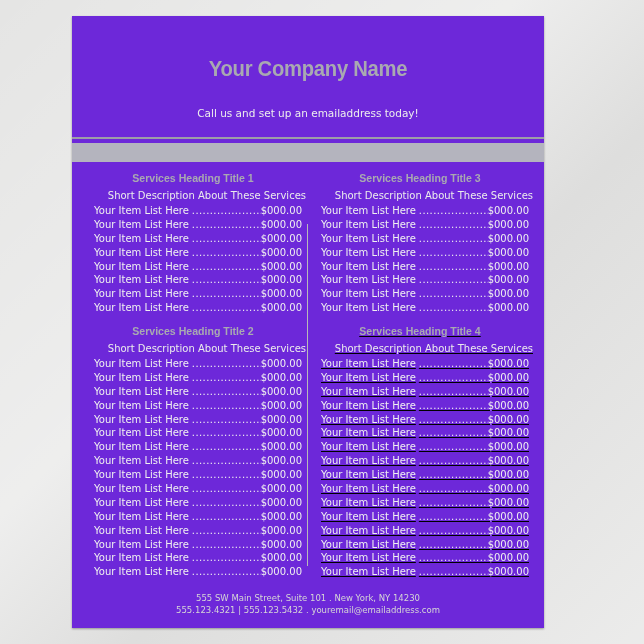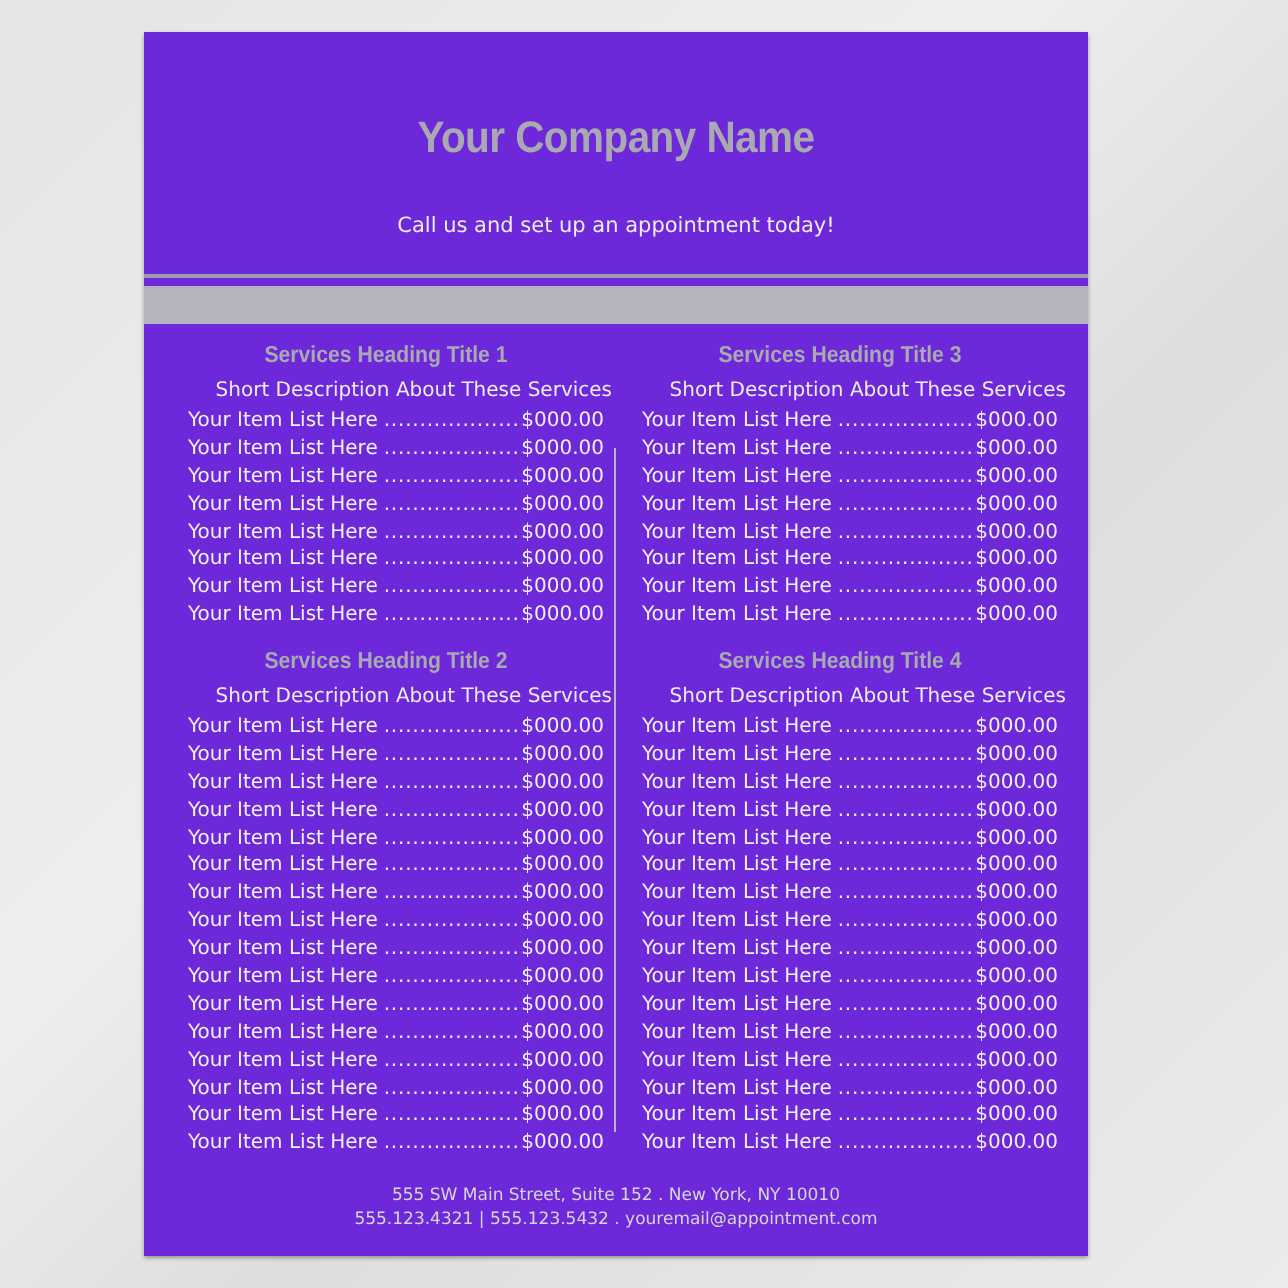--- a/index.html
+++ b/index.html
@@ -136,21 +136,21 @@
       color: #d6d6d6;
     }
     .footer-address { top: 577px; }
     .footer-contact { top: 589px; }
   </style>
 </head>
 <body>
 
 <div class="flyer">
   <div class="company-name">Your Company Name</div>
-  <div class="tagline">Call us and set up an appointment today!</div>
+  <div class="tagline">Call us and set up an emailaddress today!</div>
 
   <div class="stripe-thin"></div>
   <div class="stripe-thick"></div>
 
   <div class="divider"></div>
 
   <div class="section" style="left:8px; top:154px;">
       <div class="section-heading">Services Heading Title 1</div>
       <div class="section-desc">Short Description About These Services</div>
       <div class="item-row">
@@ -318,21 +318,21 @@
         <span class="item-dots"></span>
         <span class="item-price">$000.00</span>
       </div>
       <div class="item-row">
         <span class="item-name">Your Item List Here</span>
         <span class="item-dots"></span>
         <span class="item-price">$000.00</span>
       </div>
     </div>
 
-  <div class="section" style="left:235px; top:307px;">
+  <div class="section" style="left:235px; top:307px;text-decoration:underline;">
       <div class="section-heading">Services Heading Title 4</div>
       <div class="section-desc">Short Description About These Services</div>
       <div class="item-row">
         <span class="item-name">Your Item List Here</span>
         <span class="item-dots"></span>
         <span class="item-price">$000.00</span>
       </div>
       <div class="item-row">
         <span class="item-name">Your Item List Here</span>
         <span class="item-dots"></span>
@@ -403,15 +403,15 @@
         <span class="item-dots"></span>
         <span class="item-price">$000.00</span>
       </div>
       <div class="item-row">
         <span class="item-name">Your Item List Here</span>
         <span class="item-dots"></span>
         <span class="item-price">$000.00</span>
       </div>
     </div>
 
-  <div class="footer-address">555 SW Main Street, Suite 152 . New York, NY 10010</div>
-  <div class="footer-contact">555.123.4321 |  555.123.5432 . youremail@appointment.com</div>
+  <div class="footer-address">555 SW Main Street, Suite 101 . New York, NY 14230</div>
+  <div class="footer-contact">555.123.4321 |  555.123.5432 . youremail@emailaddress.com</div>
 </div>
 
 </body></html>

